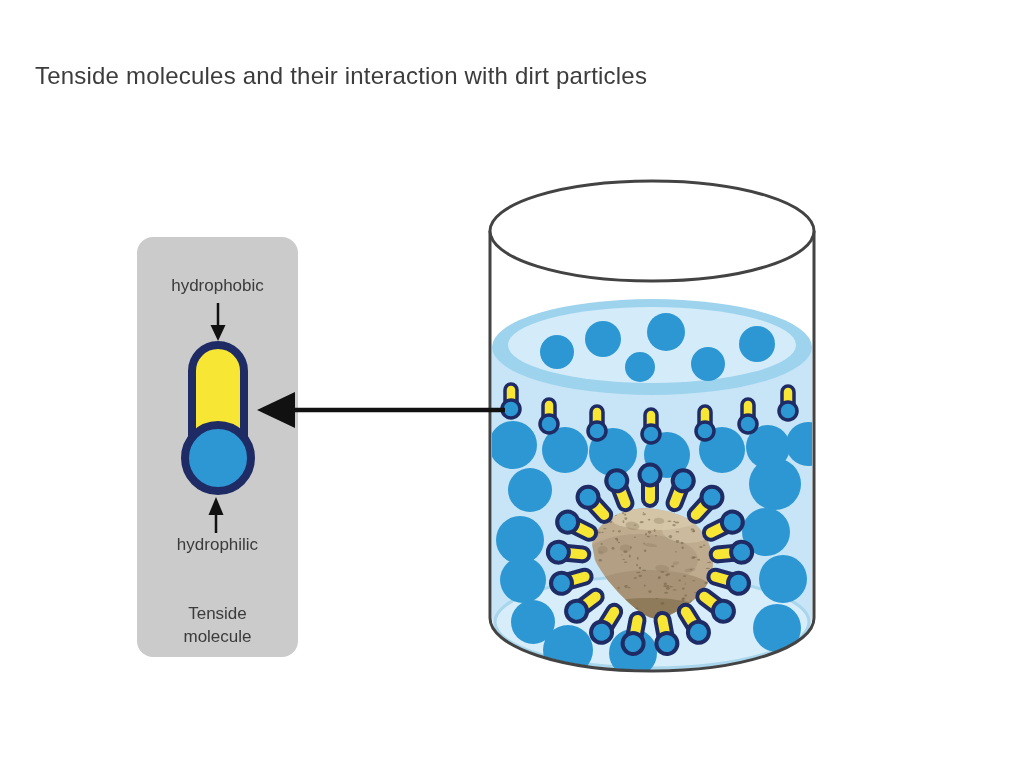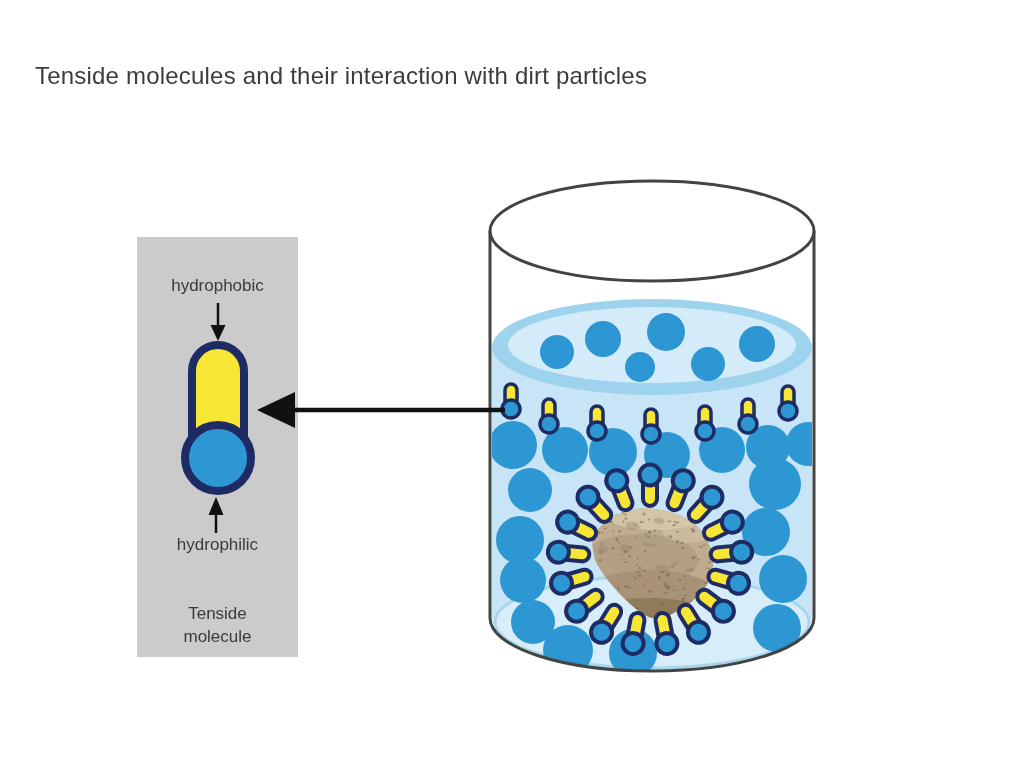--- a/index.html
+++ b/index.html
@@ -21,21 +21,21 @@
   .lbl-top{top:39px;}
   .lbl-bottom{top:298px;}
   .caption{top:365px;line-height:23px;}
   svg.diagram{position:absolute;left:0;top:0;z-index:5;}
 </style>
 </head>
 <body>
 
 <div class="title">Tenside molecules and their interaction with dirt particles</div>
 
-<div class="panel" id="panel" style="background: rgb(203, 203, 203);">
+<div class="panel" id="panel" style="background: rgb(203, 203, 203); border-radius: 16px;">
   <div class="lbl lbl-top">hydrophobic</div>
   <div class="lbl lbl-bottom">hydrophilic</div>
   <div class="lbl caption">
     <div>Tenside</div>
     <div>molecule</div>
   </div>
 </div>
 
 <svg class="diagram" id="diagram" width="1024" height="768" viewBox="0 0 1024 768" xmlns="http://www.w3.org/2000/svg">
     <path d="M490,231 L490,618 A162,53 0 0 0 814,618 L814,231 Z" fill="#ffffff"></path>

